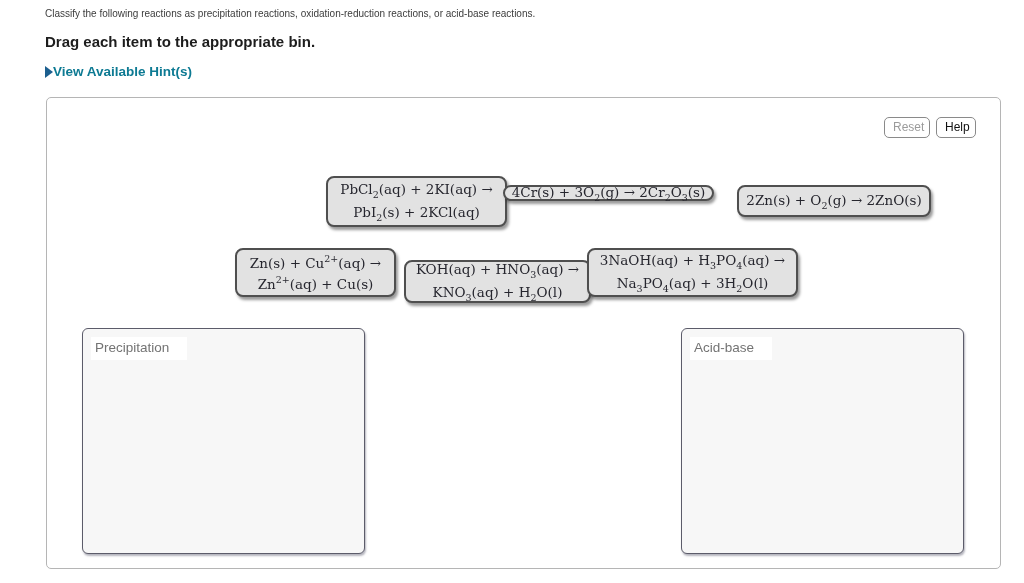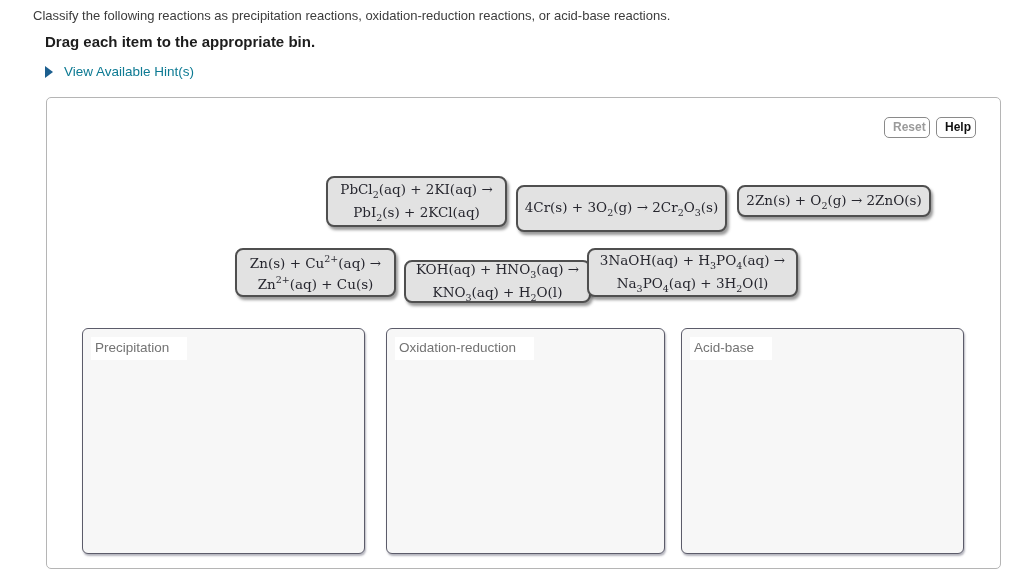--- a/index.html
+++ b/index.html
@@ -1,66 +1,66 @@
 <!DOCTYPE html>
 <html><head>
 <meta charset="utf-8">
 <style>
   html, body { margin:0; padding:0; background:#ffffff; }
   body {
     width:1024px; height:583px; position:relative; overflow:hidden;
     font-family:"Liberation Sans", sans-serif;
   }
   .instruction-line1 {
-    position:absolute; left:33px; top:8px;
-    font-size:13px; color:#3c3c3c;text-align:right;
+    position:absolute; left:45px; top:8px;
+    font-size:10px; color:#3c3c3c;text-align:right;
   }
   .instruction-line2 {
     position:absolute; left:45px; top:33px;
     font-size:15px; font-weight:bold; color:#1d1d1d;
   }
   .hint-row {
     position:absolute; left:45px; top:64px;
     display:flex; align-items:center; cursor:pointer;
   }
   .hint-arrow {
     width:0; height:0; display:inline-block;
     border-left:8px solid #1c5f8f;
     border-top:6px solid transparent;
     border-bottom:6px solid transparent;
   }
   .hint-link {
-    margin-left:11px; font-size:13.5px; font-weight:normal; color:#0d7a93;
+    font-size:13.5px; font-weight:bold; color:#0d7a93;
   }
   .panel {
     position:absolute; left:46px; top:97px; width:955px; height:472px;
     background:#ffffff; border:1px solid #b5b5b5; border-radius:5px;
     box-sizing:border-box;
   }
   .btn {
     position:absolute; top:19px; height:21px;
     background:#ffffff; border:1px solid #8a8a8a; border-radius:5px;
-    font-size:12px; font-weight:bold; box-sizing:border-box;
+    font-size:12px; font-weight:normal; box-sizing:border-box;
     padding:0 8px; line-height:19px; text-align:center; cursor:pointer;
   }
   .btn-reset { left:837px; width:46px; color:#9b9b9b; }
   .btn-help  { left:889px; width:40px; color:#111111; }
   .tile {
     position:absolute; box-sizing:border-box;
     background:#e2e2e2; border:2px solid #4f4f4f; border-radius:8px;
     box-shadow:2px 3px 3px rgba(0,0,0,0.40);
     display:flex; align-items:center; justify-content:center;
     text-align:center; font-family:"DejaVu Serif", serif;
     font-size:13.5px; color:#26262e; line-height:1.5; cursor:grab;
   }
   .tile sub { font-size:9.5px; }
   .tile sup { font-size:9.5px; }
   .t1 { left:71px;  top:71px;  width:199px; height:64px; }
   .t2 { left:279px; top:78px;  width:181px; height:51px; }
-  .t3 { left:469px; top:87px;  width:211px; height:47px;text-align:right; }
+  .t3 { left:456px; top:87px;  width:211px; height:16px;text-align:right; }
   .t4 { left:690px; top:87px;  width:194px; height:32px; }
   .t5 { left:188px; top:150px; width:161px; height:49px; }
   .t6 { left:357px; top:150px; width:187px; height:43px;margin-top:12px; }
   .t7 { left:540px; top:150px; width:211px; height:49px; }
   .bin {
     position:absolute; top:230px; height:226px; box-sizing:border-box;
     background:#f7f7f7; border:1px solid #5c5c6a; border-radius:6px;
     box-shadow:1px 2px 2px rgba(90,90,110,0.45);
   }
   .b1 { left:35px;  width:283px; }
@@ -103,20 +103,17 @@
   <div class="tile t6">
       <span>KOH(aq) + HNO<sub>3</sub>(aq) →<br>KNO<sub>3</sub>(aq) + H<sub>2</sub>O(l)</span>
     </div>
   <div class="tile t7">
       <span>3NaOH(aq) + H<sub>3</sub>PO<sub>4</sub>(aq) →<br>Na<sub>3</sub>PO<sub>4</sub>(aq) + 3H<sub>2</sub>O(l)</span>
     </div>
 
   <div class="bin b1">
     <span class="bin-label">Precipitation</span>
   </div>
-  <div class="bin b2">
-    <span class="bin-label">Oxidation-reduction</span>
-  </div>
   <div class="bin b3">
     <span class="bin-label">Acid-base</span>
   </div>
 
 </div>
 
 </body></html>

